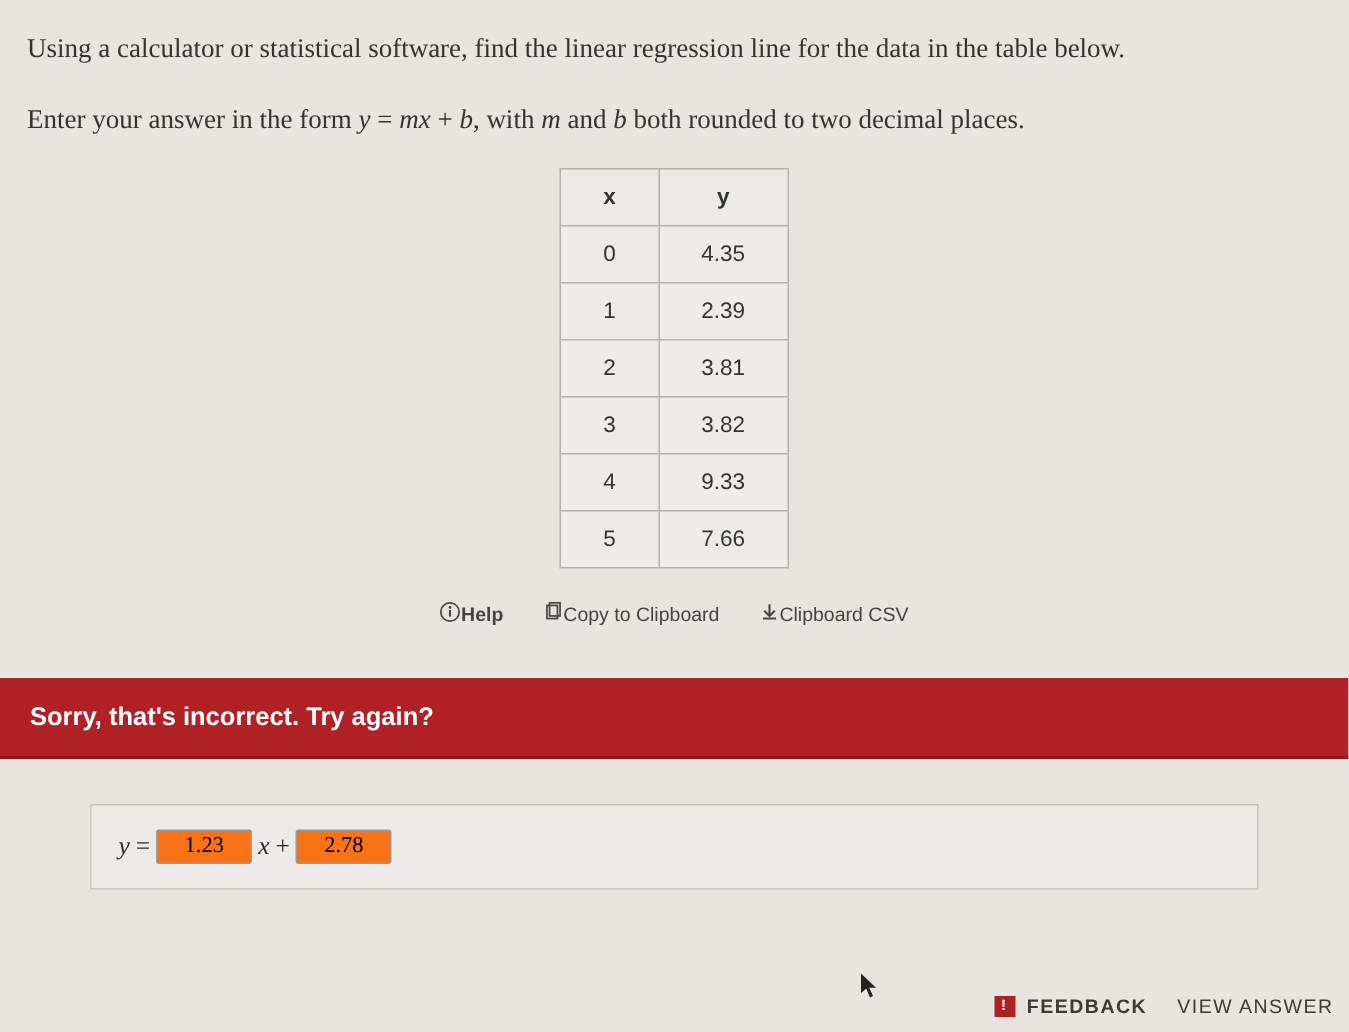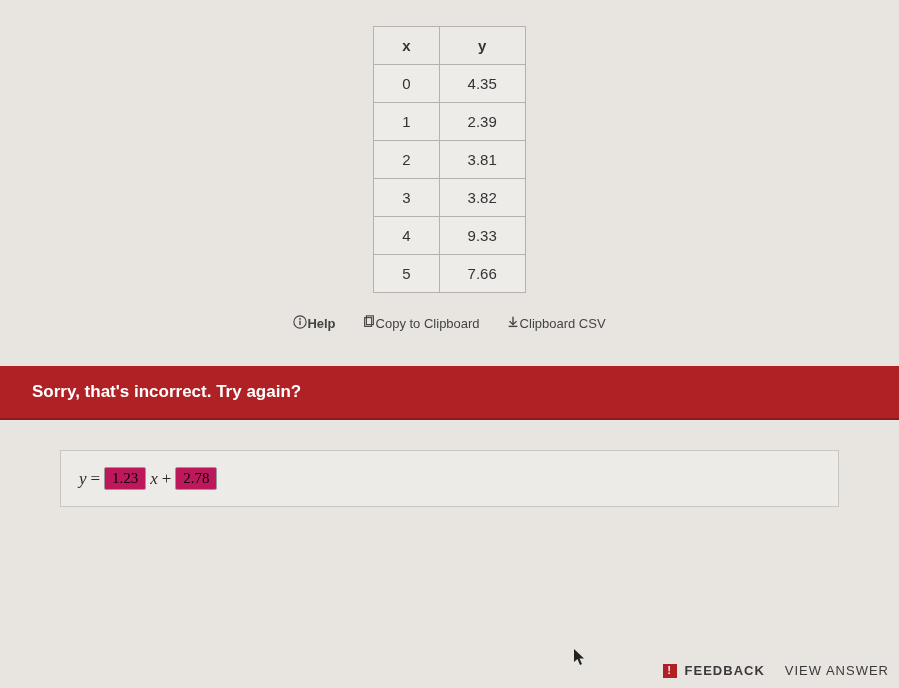--- a/index.html
+++ b/index.html
@@ -57,44 +57,44 @@
     .action-link { display: inline-flex; align-items: center; gap: 0; cursor: pointer; }
     .action-link svg { width: 14px; height: 14px; }
     .action-link .bold { font-weight: bold; }
     
     .error-banner {
       background: #b02125;
       color: #fff;
       font-family: Arial, Helvetica, sans-serif;
       font-weight: bold;
       font-size: 17px;
-      padding: 16px 32px;
+      padding: 16px 20px;
       margin-top: 34px;
       border-bottom: 2px solid #8a1a1d;
     }
     
     .answer-area {
       margin: 30px 60px 0 60px;
       border: 1px solid #c9c6c0;
       background: #edebe7;
       padding: 16px 18px;
       font-family: 'Times New Roman', serif;
       font-size: 17px;
       display: flex;
       align-items: center;
       gap: 4px;
     }
     .answer-area input {
-      width: 42px;
+      width: 64px;
       text-align: center;
       font-family: 'Times New Roman', serif;
       font-size: 15px;
       padding: 2px 4px;
       border: 1px solid #999;
-      background: #be185d;
+      background: #f97316;
       border-radius: 2px;
     }
     
     .bottom-bar {
       position: absolute;
       bottom: 10px;
       right: 0;
       display: flex;
       gap: 20px;
       align-items: center;
@@ -133,20 +133,24 @@
       left: 573px;
       top: 648px;
       pointer-events: none;
     }
     .cursor svg { width: 14px; height: 18px; }
   </style>
 </head>
 <body>
 
 <div class="question-text">
+  <p>Using a calculator or statistical software, find the linear regression line for the data in the table below.</p>
+  <p>
+    <span>Enter your answer in the form </span><span class="math-i">y</span><span> = </span><span class="math-i">m</span><span class="math-i">x</span><span> + </span><span class="math-i">b</span><span>, with </span><span class="math-i">m</span><span> and </span><span class="math-i">b</span><span> both rounded to two decimal places.</span>
+  </p>
 </div>
 
 <div class="table-area">
   <table class="data">
     <tbody>
         <tr>
       <th>x</th>
       <th>y</th>
     </tr>
     <tr>

